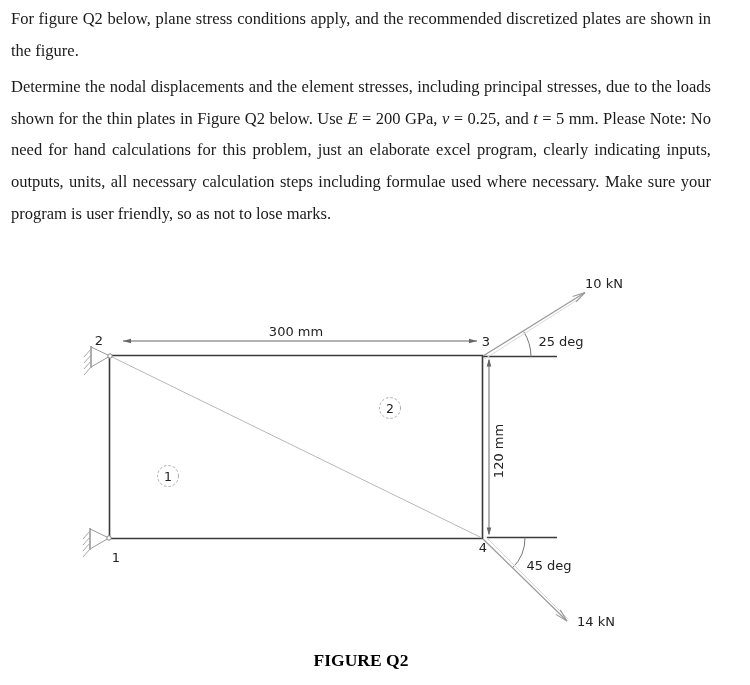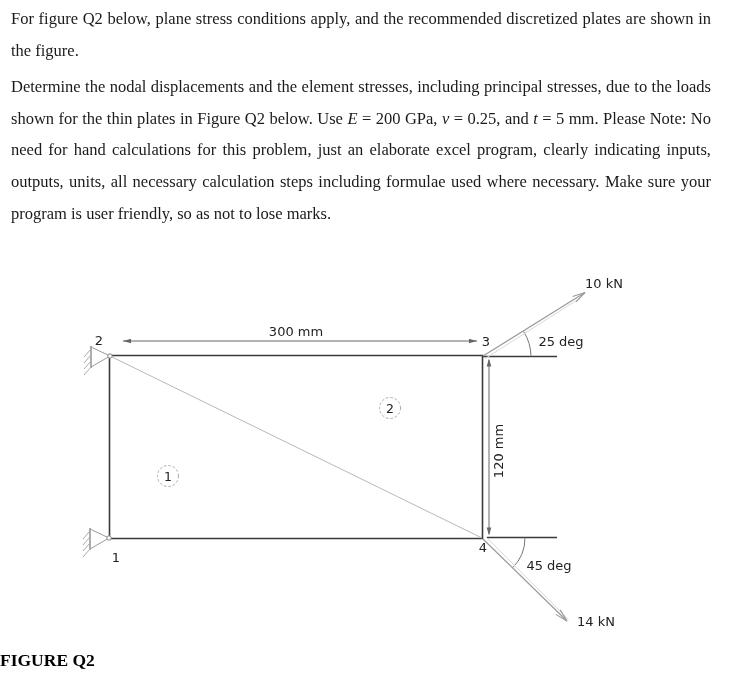--- a/index.html
+++ b/index.html
@@ -11,21 +11,21 @@
   .page{position:relative;width:750px;height:685px;background:var(--bg);
         font-family:"Liberation Serif", serif;color:var(--ink);}
   .text-block{position:absolute;left:11px;top:3px;width:700px;}
   .text-block p{margin:0 0 5px 0;font-size:16.5px;line-height:31.6px;
                 text-align:justify;color:var(--ink);}
   .b{font-weight:normal;}
   .i{font-style:italic;}
   .fig-svg{position:absolute;left:0;top:0;width:750px;height:685px;}
   .fig-label{font-family:"DejaVu Sans", sans-serif;font-size:13px;fill:#222222;}
   .fig-label-sm{font-family:"DejaVu Sans", sans-serif;font-size:12.5px;fill:#222222;}
-  .caption{position:absolute;left:0;top:650px;width:722px;
+  .caption{position:absolute;left:0;top:650px;width:722px;text-align:center;
            font-weight:bold;font-size:17.5px;font-family:"Liberation Serif", serif;
            color:#000;}
 </style>
 </head>
 <body>
 
 <div class="page">
 
   <div class="text-block">
     <p><span>For figure Q2 below, plane stress conditions apply, and the recommended discretized plates are shown in the figure.</span></p>

